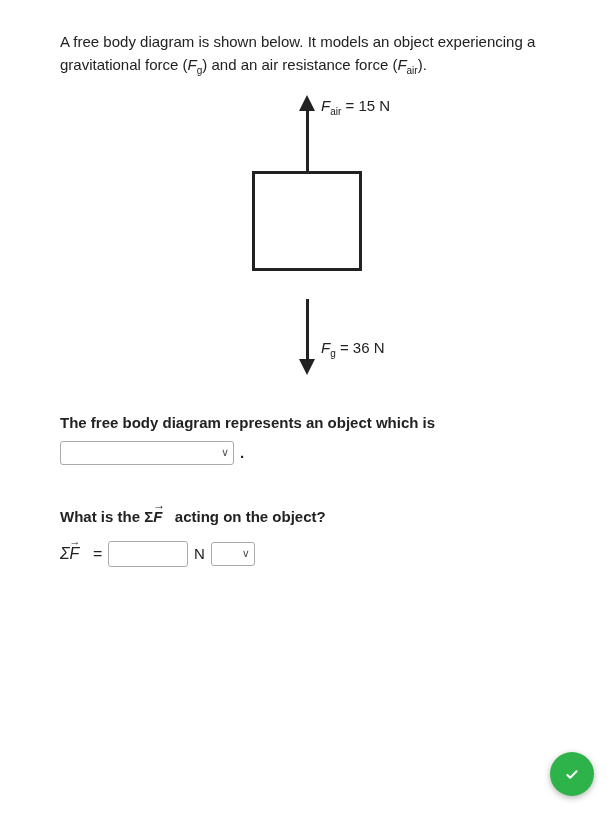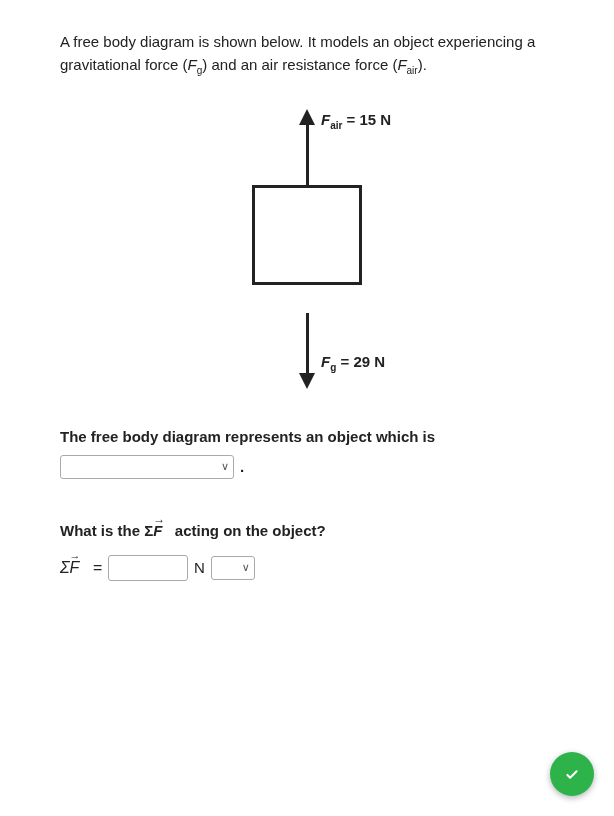--- a/index.html
+++ b/index.html
@@ -9,33 +9,32 @@
       font-size: 15px;
       color: #222;
       width: 614px;
       min-height: 816px;
       position: relative;
       padding: 30px 60px 60px 60px;
     }
 
     .intro-text {
       line-height: 1.55;
-      margin-bottom: 30px;
+      margin-bottom: 16px;
       font-size: 15px;
     }
 
     .diagram-area {
       display: flex;
       flex-direction: column;
       align-items: center;
       margin: 0 auto 36px auto;
       position: relative;
       width: 220px;
       height: 280px;
-      font-weight: bold;
     }
 
     
     .arrow-up {
       position: absolute;
       top: 0;
       left: 50%;
       transform: translateX(-50%);
       display: flex;
       flex-direction: column;
@@ -228,21 +227,21 @@
 
   <div class="box"></div>
 
   <div class="arrow-down">
     <div class="shaft"></div>
     <div class="head"></div>
   </div>
 
   <div class="label-fg">
     <span class="math-label">F<sub>g</sub></span>
-    <span>= 29 N</span>
+    <span>= 36 N</span>
   </div>
 </div>
 
 <div class="section-question">
   <div class="inline-row">
     <span><strong>The free body diagram represents an object which is</strong></span>
     <div class="select-wrapper">
       <select class="dropdown-select">
         <option value=""></option>
         <option value="accelerating_down">accelerating downward</option>

